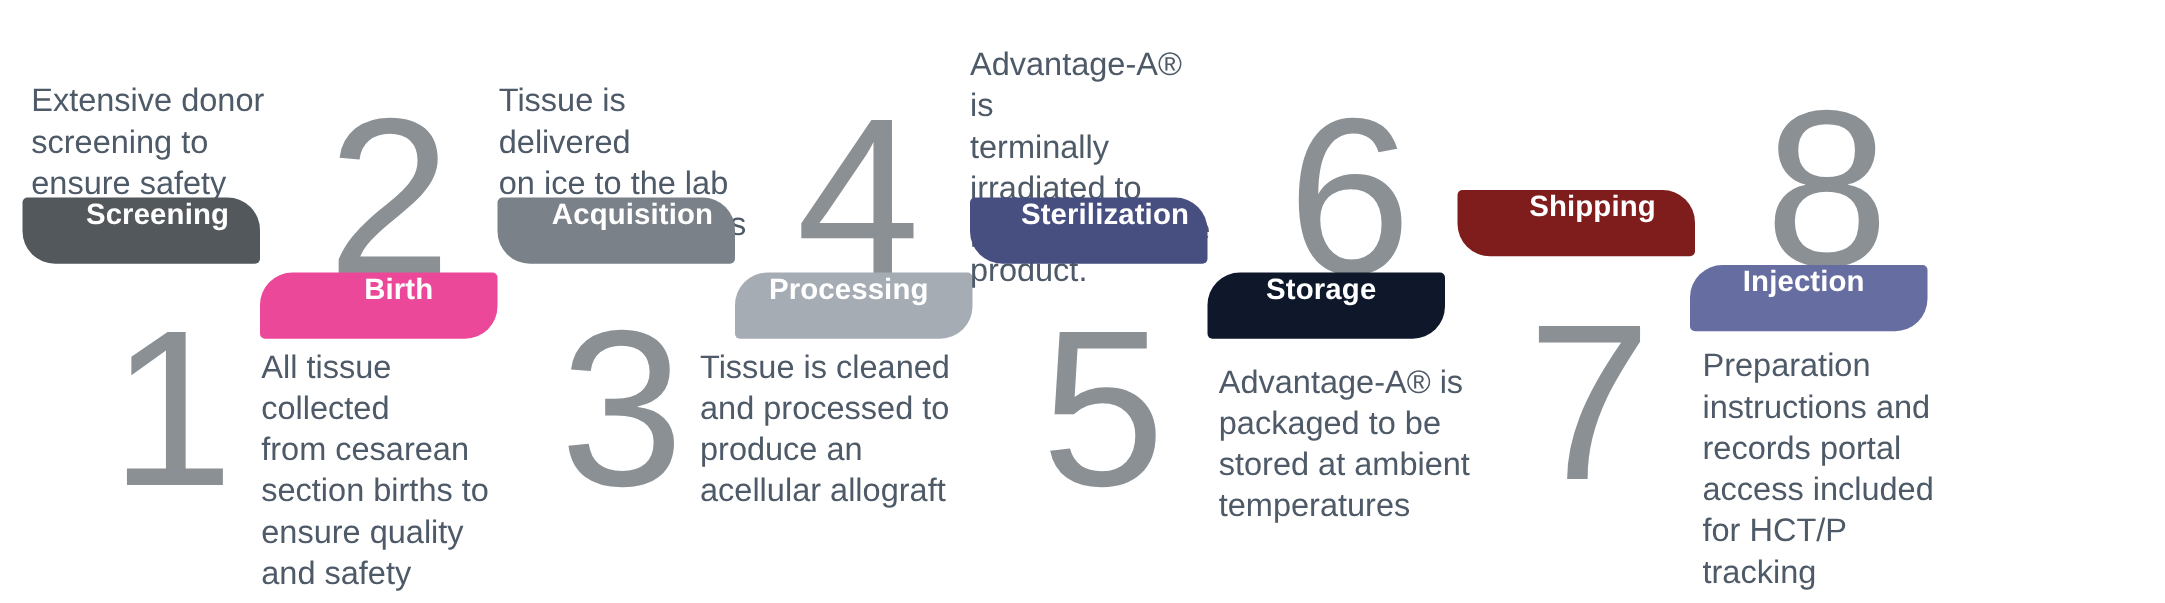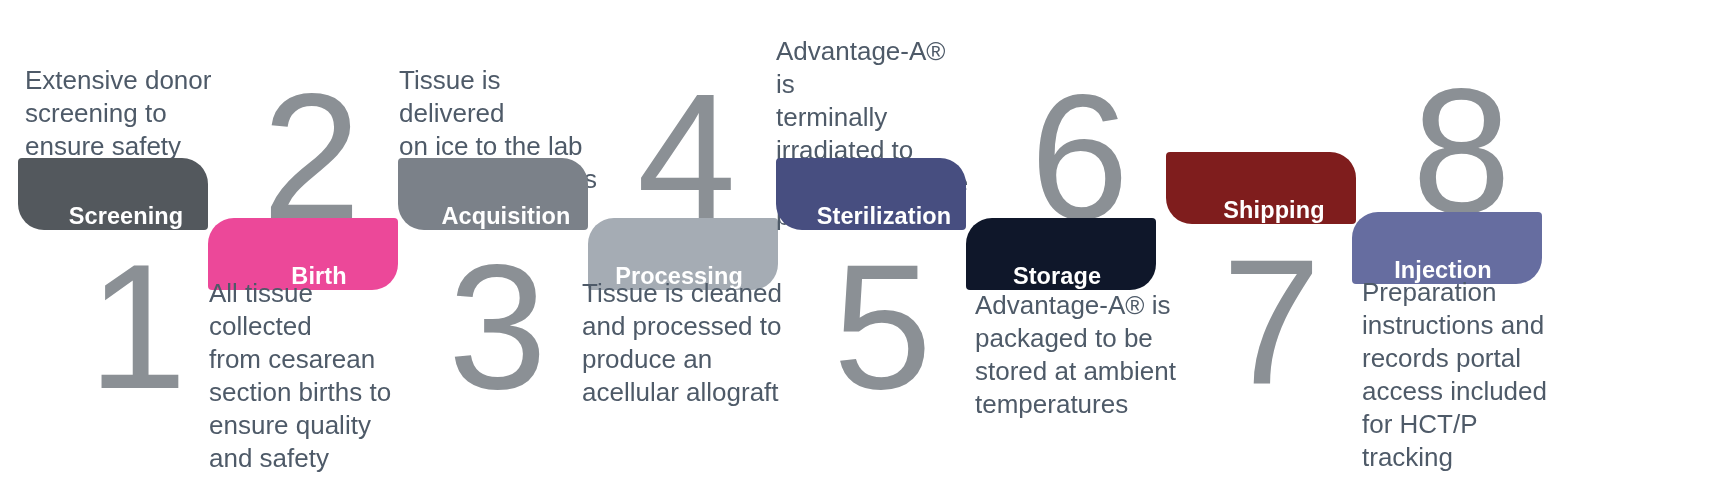--- a/index.html
+++ b/index.html
@@ -38,23 +38,23 @@
     font-size: 26px;
     line-height: 1.27;
     color: #4e5a68;
     white-space: pre-line;
   }
 
   
   .badge {
     position: absolute;
     display: flex;
-    align-items: flex-end;
+    align-items: flex-start;
     justify-content: center;
-    height: 72px;
+    height: 53px;
     width: 190px;
     color: #ffffff;
     font-family: "Liberation Sans", sans-serif;
     font-weight: 700;
     font-size: 23.5px;
     letter-spacing: 0.1px;
     white-space: nowrap;
     box-sizing: border-box;
     padding-left: 26px;
   }
@@ -97,21 +97,21 @@
 within 1-24 hours</div>
   <div class="badge up" style="left:398px; top:158px; background:#7b8189;">
     <span>Acquisition</span>
   </div>
   <div class="numeral" style="left:448px; top:238px;">3</div>
 
   <div class="numeral" style="left:637px; top:68px;">4</div>
   <div class="badge down" style="left:588px; top:218px; background:#a5acb4;">
     <span>Processing</span>
   </div>
-  <div class="desc" style="left:582px; top:277px; width:200px;">Tissue is cleaned
+  <div class="desc" style="left:560px; top:277px; width:200px;">Tissue is cleaned
 and processed to
 produce an
 acellular allograft</div>
 
   <div class="desc" style="left:776px; top:35px; width:195px;">Advantage-A® is
 terminally
 irradiated to
 produce a sterile
 product.</div>
   <div class="badge up" style="left:776px; top:158px; background:#474e80;">

